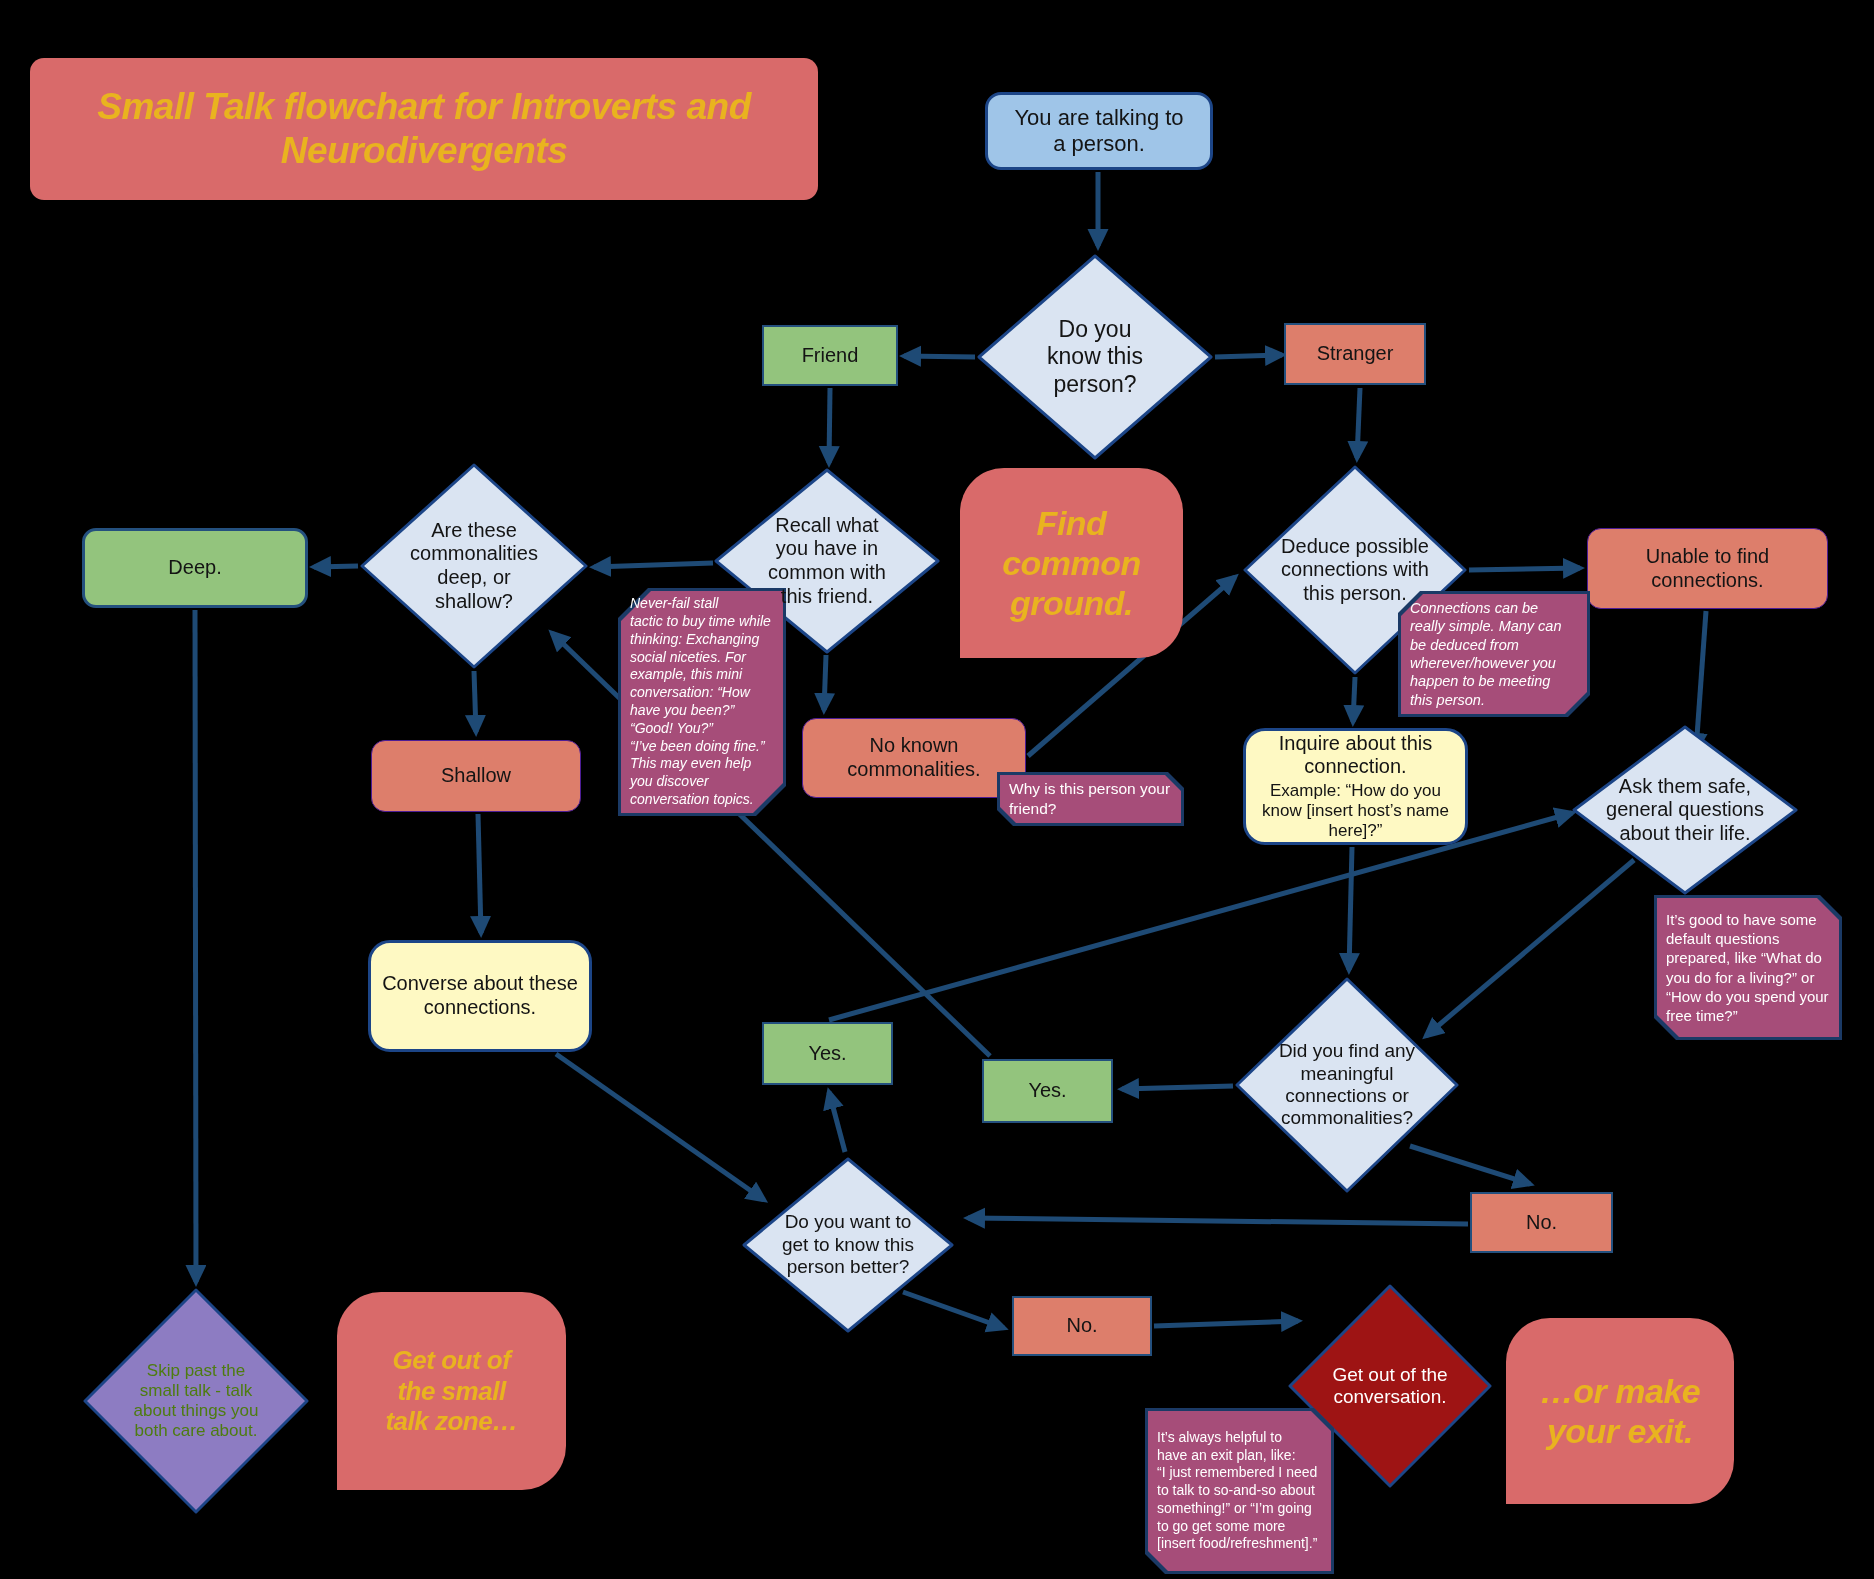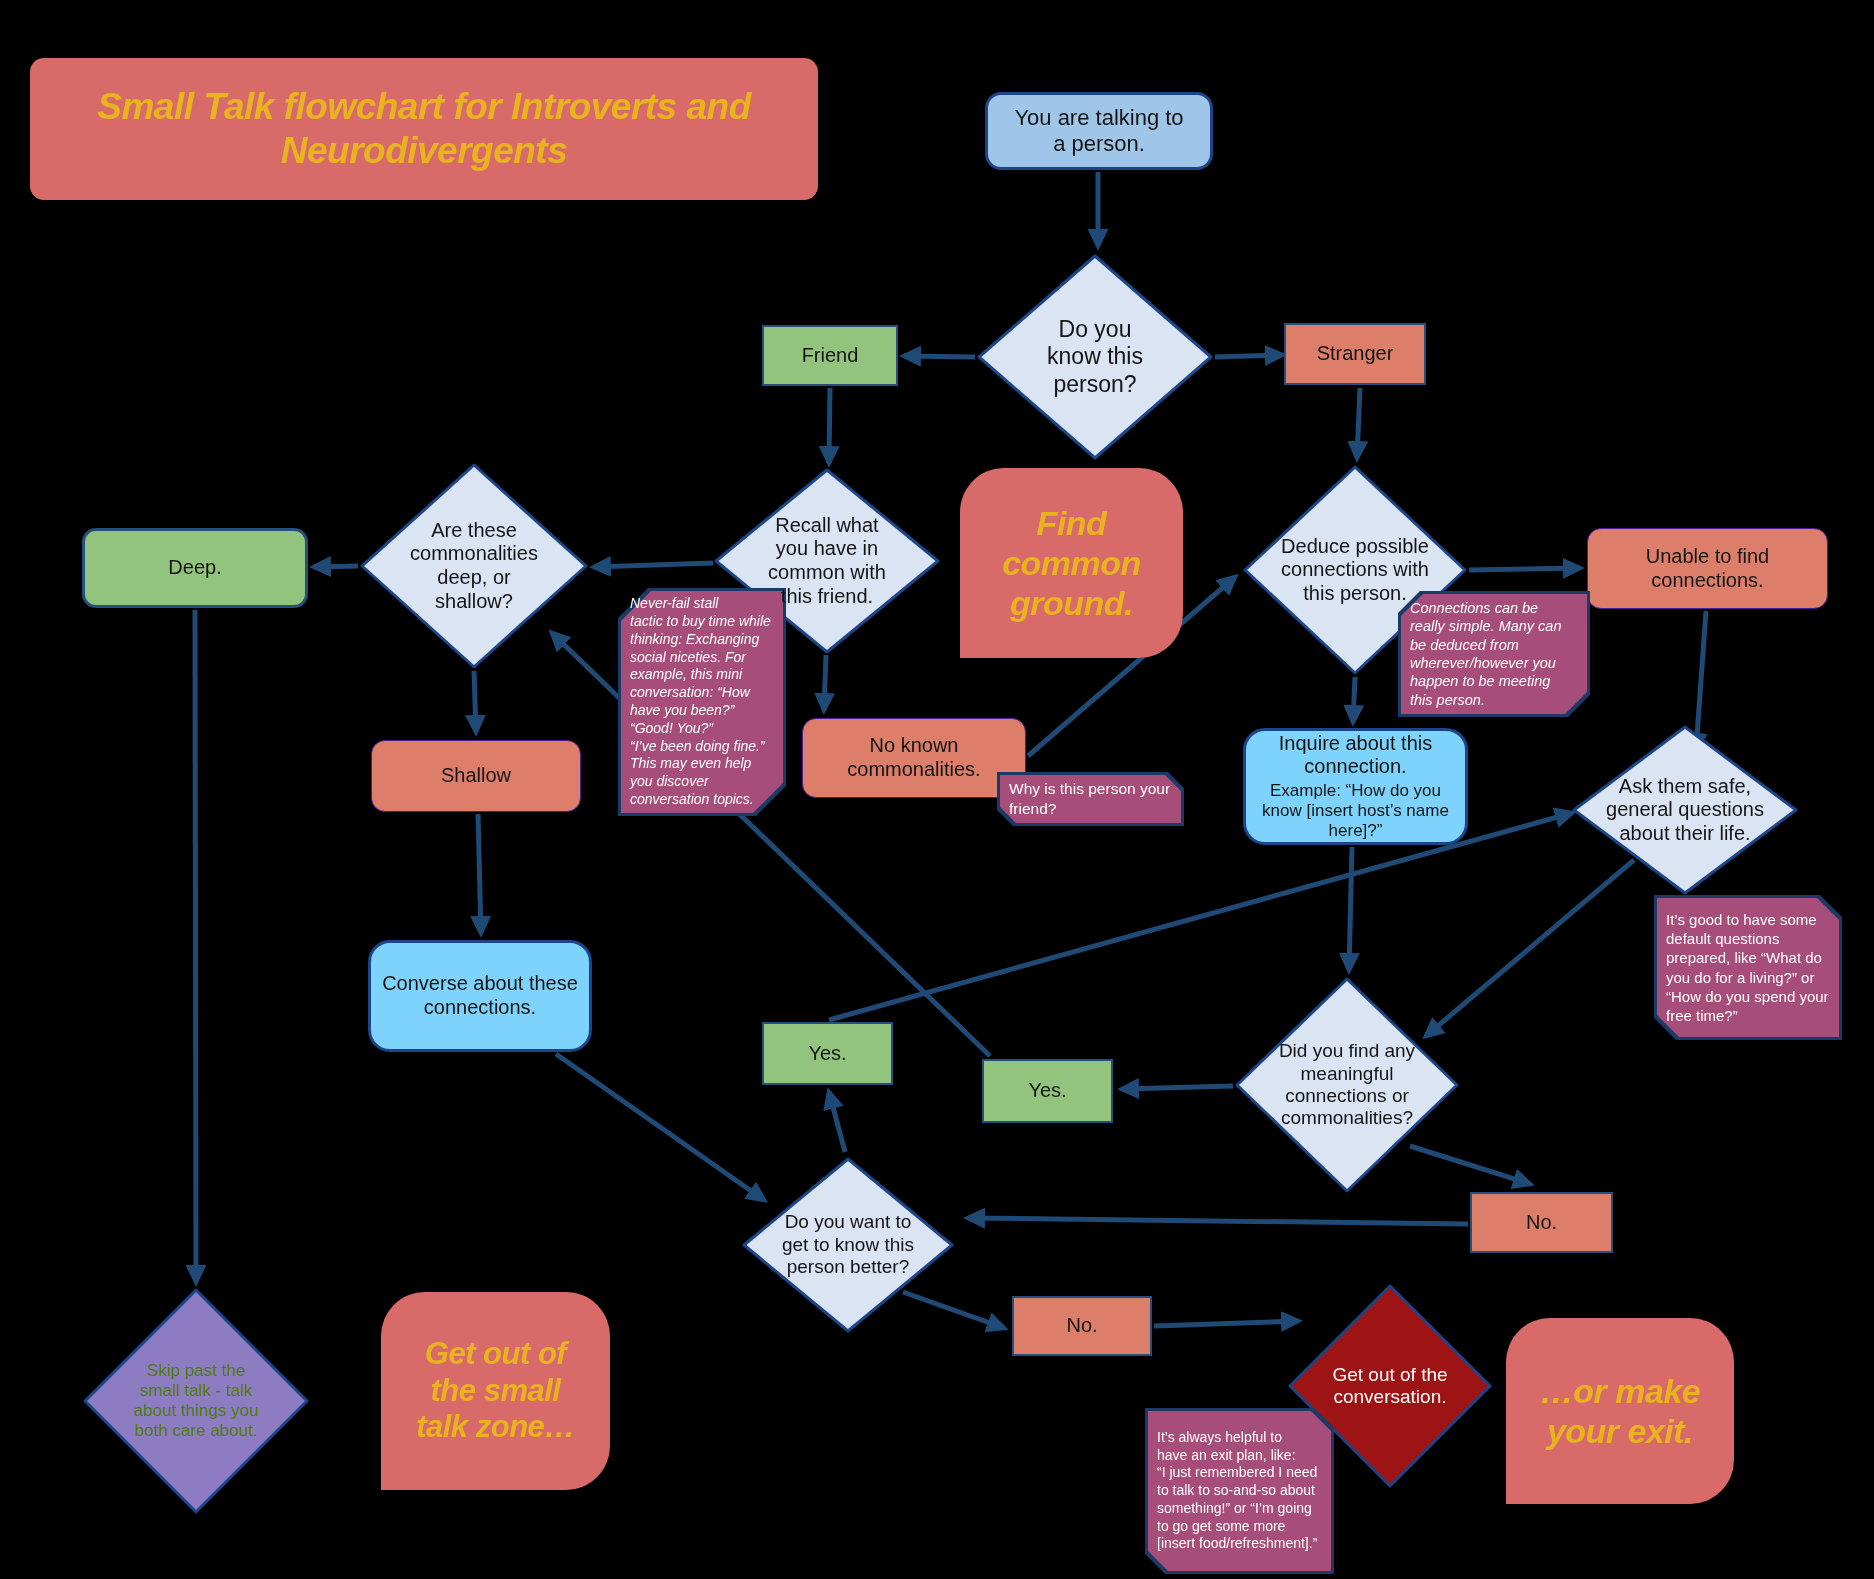--- a/index.html
+++ b/index.html
@@ -6,21 +6,21 @@
   body{width:1874px;height:1579px;position:relative;overflow:hidden;
        font-family:"Liberation Sans",sans-serif;}
   #canvas{position:absolute;left:0;top:0;width:1874px;height:1579px;}
   #edges{position:absolute;left:0;top:0;}
   .node{position:absolute;display:flex;align-items:center;justify-content:center;
         text-align:center;white-space:pre-line;box-sizing:border-box;color:#141414;
         line-height:1.18;}
   .red{background:#D96A6A;border-radius:44px 44px 44px 0;color:#E9B31F;
        font-weight:bold;font-style:italic;letter-spacing:-0.5px;}
   .blue{background:#9FC5E8;border:3px solid #1C4587;border-radius:16px;}
-  .peri{background:#7dd3fc;border:3px solid #1C4587;border-radius:22px;}
+  .peri{background:#fef9c3;border:3px solid #1C4587;border-radius:22px;}
   .green{background:#93C47D;border:2px solid #24507E;}
   .greenr{background:#93C47D;border:3px solid #24507E;border-radius:14px;}
   .salmon{background:#DD7E6B;border:2px solid #24507E;}
   .salmonr{background:#DD7E6B;border:1px solid #4c1d95;border-radius:14px;}
   .diamond{background:transparent;}
   .diamond svg{position:absolute;left:0;top:0;}
   .dlabel{position:relative;z-index:2;padding:0 14px;}
   .note{position:absolute;box-sizing:border-box;}
   .note .bg{position:absolute;left:0;top:0;width:100%;height:100%;background:#1B3A66;}
   .note .in{position:absolute;left:3px;top:3px;right:3px;bottom:3px;background:#A64D79;}
@@ -183,21 +183,21 @@
         <div class="txt" style="font-size: 14px; padding: 8px 8px 8px 12px;">It’s always helpful to
 have an exit plan, like:
 “I just remembered I need
 to talk to so-and-so about
 something!” or “I’m going
 to go get some more
 [insert food/refreshment].”</div>
       </div>
       <div class="node red" style="left: 1506px; top: 1318px; width: 228px; height: 186px; font-size: 34px;"><div>…or make
 your exit.</div></div>
-      <div class="node red" style="left: 337px; top: 1292px; width: 229px; height: 198px; font-size: 31px; margin-left: 44px;"><div>Get out of
+      <div class="node red" style="left: 337px; top: 1292px; width: 229px; height: 198px; font-size: 26px;"><div>Get out of
 the small
 talk zone…</div></div>
       <div class="node diamond" style="left: 83px; top: 1288px; width: 226px; height: 226px; font-size: 17px;"><svg width="226" height="226">
           <polygon points="113,2 224,113 113,224 2,113" fill="#8D7CC2" stroke="#1C4587" stroke-width="3" stroke-linejoin="round"></polygon>
         </svg><div class="dlabel" style="color: #4d7c0f;">Skip past the
 small talk - talk
 about things you
 both care about.</div></div>
     </div>
 </div>

